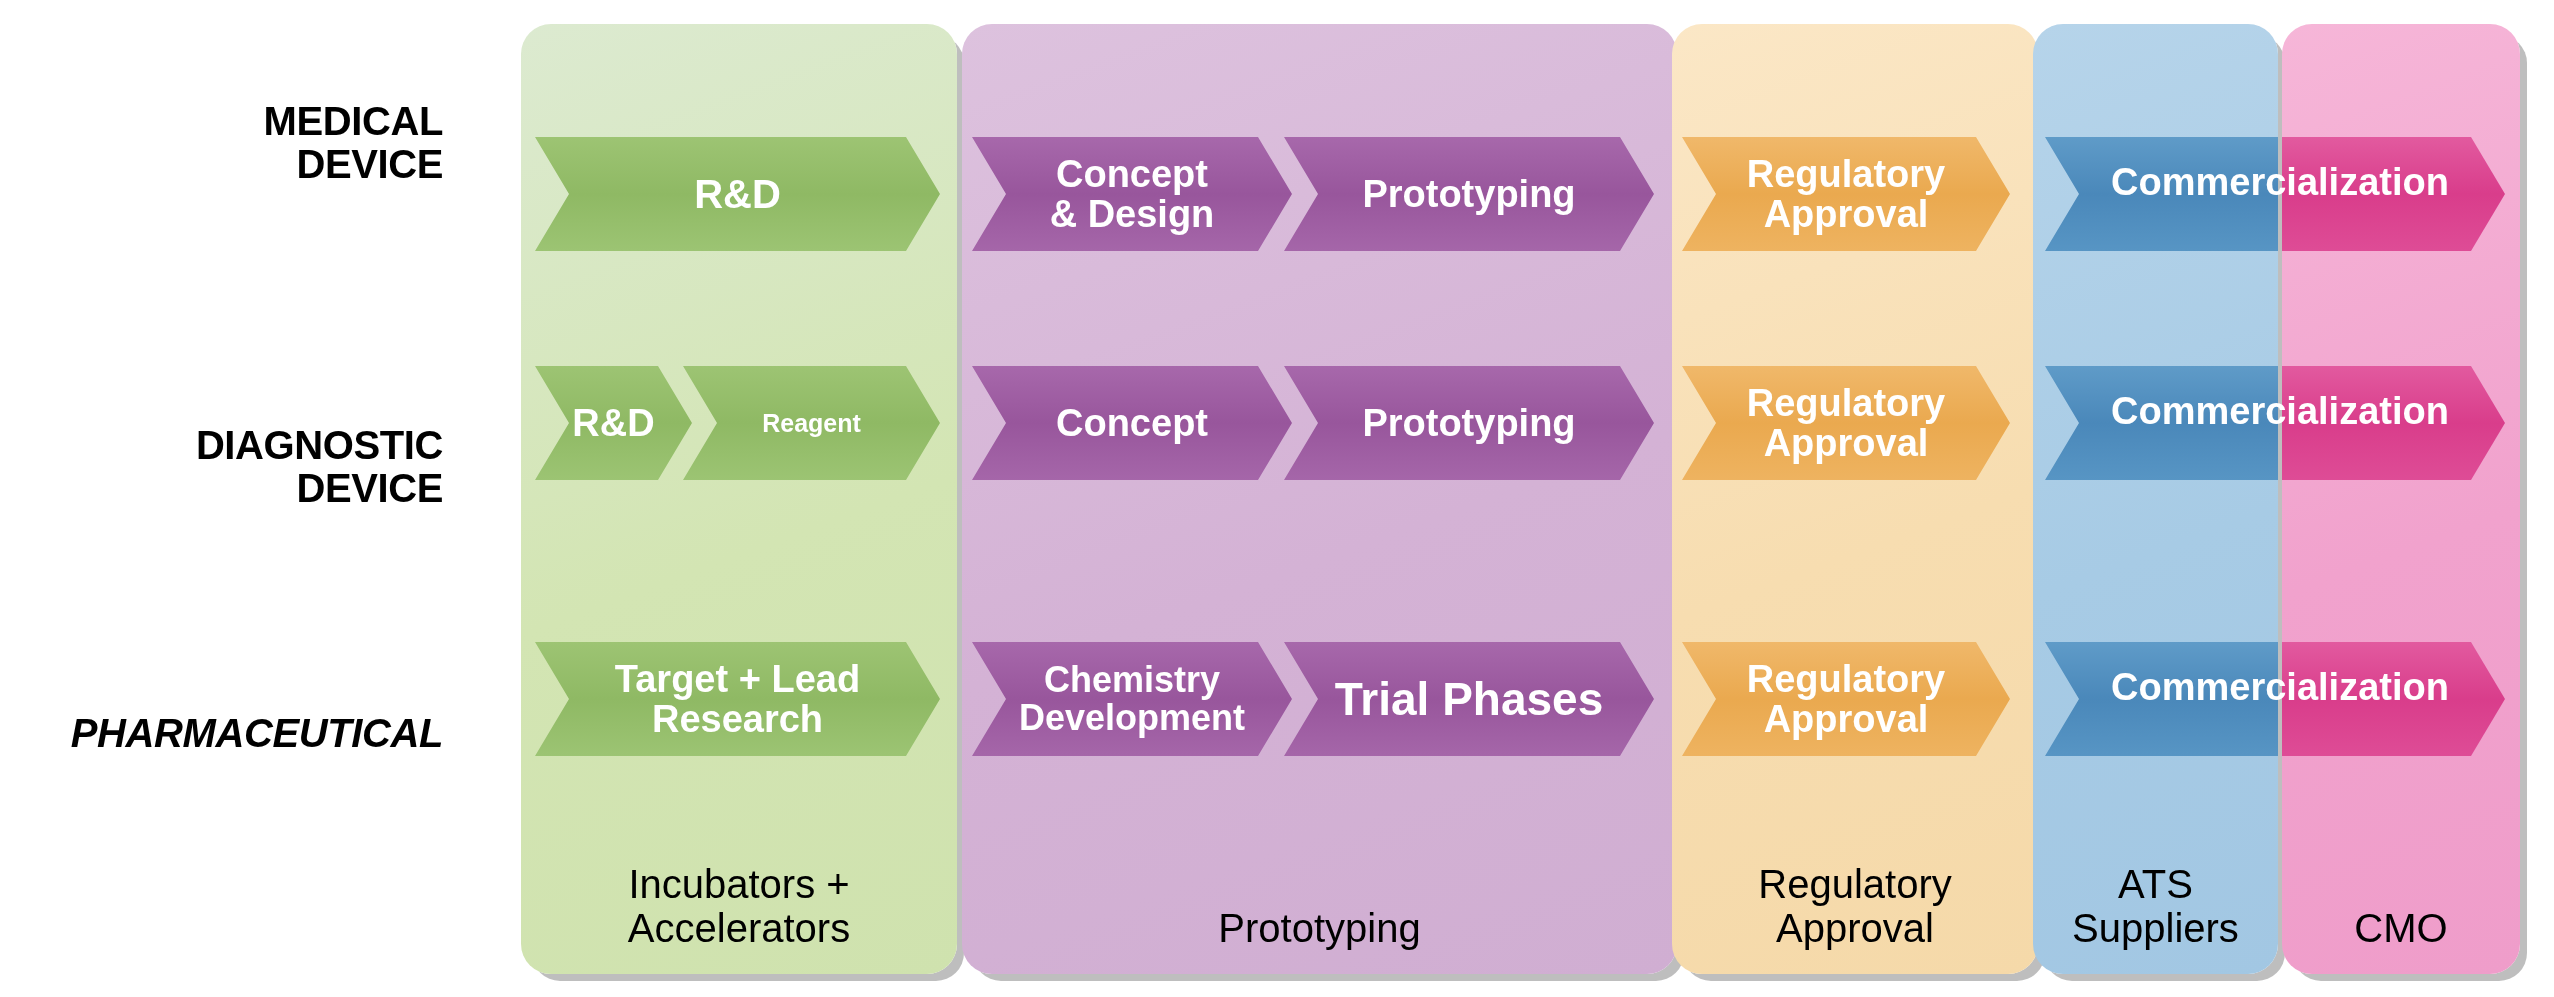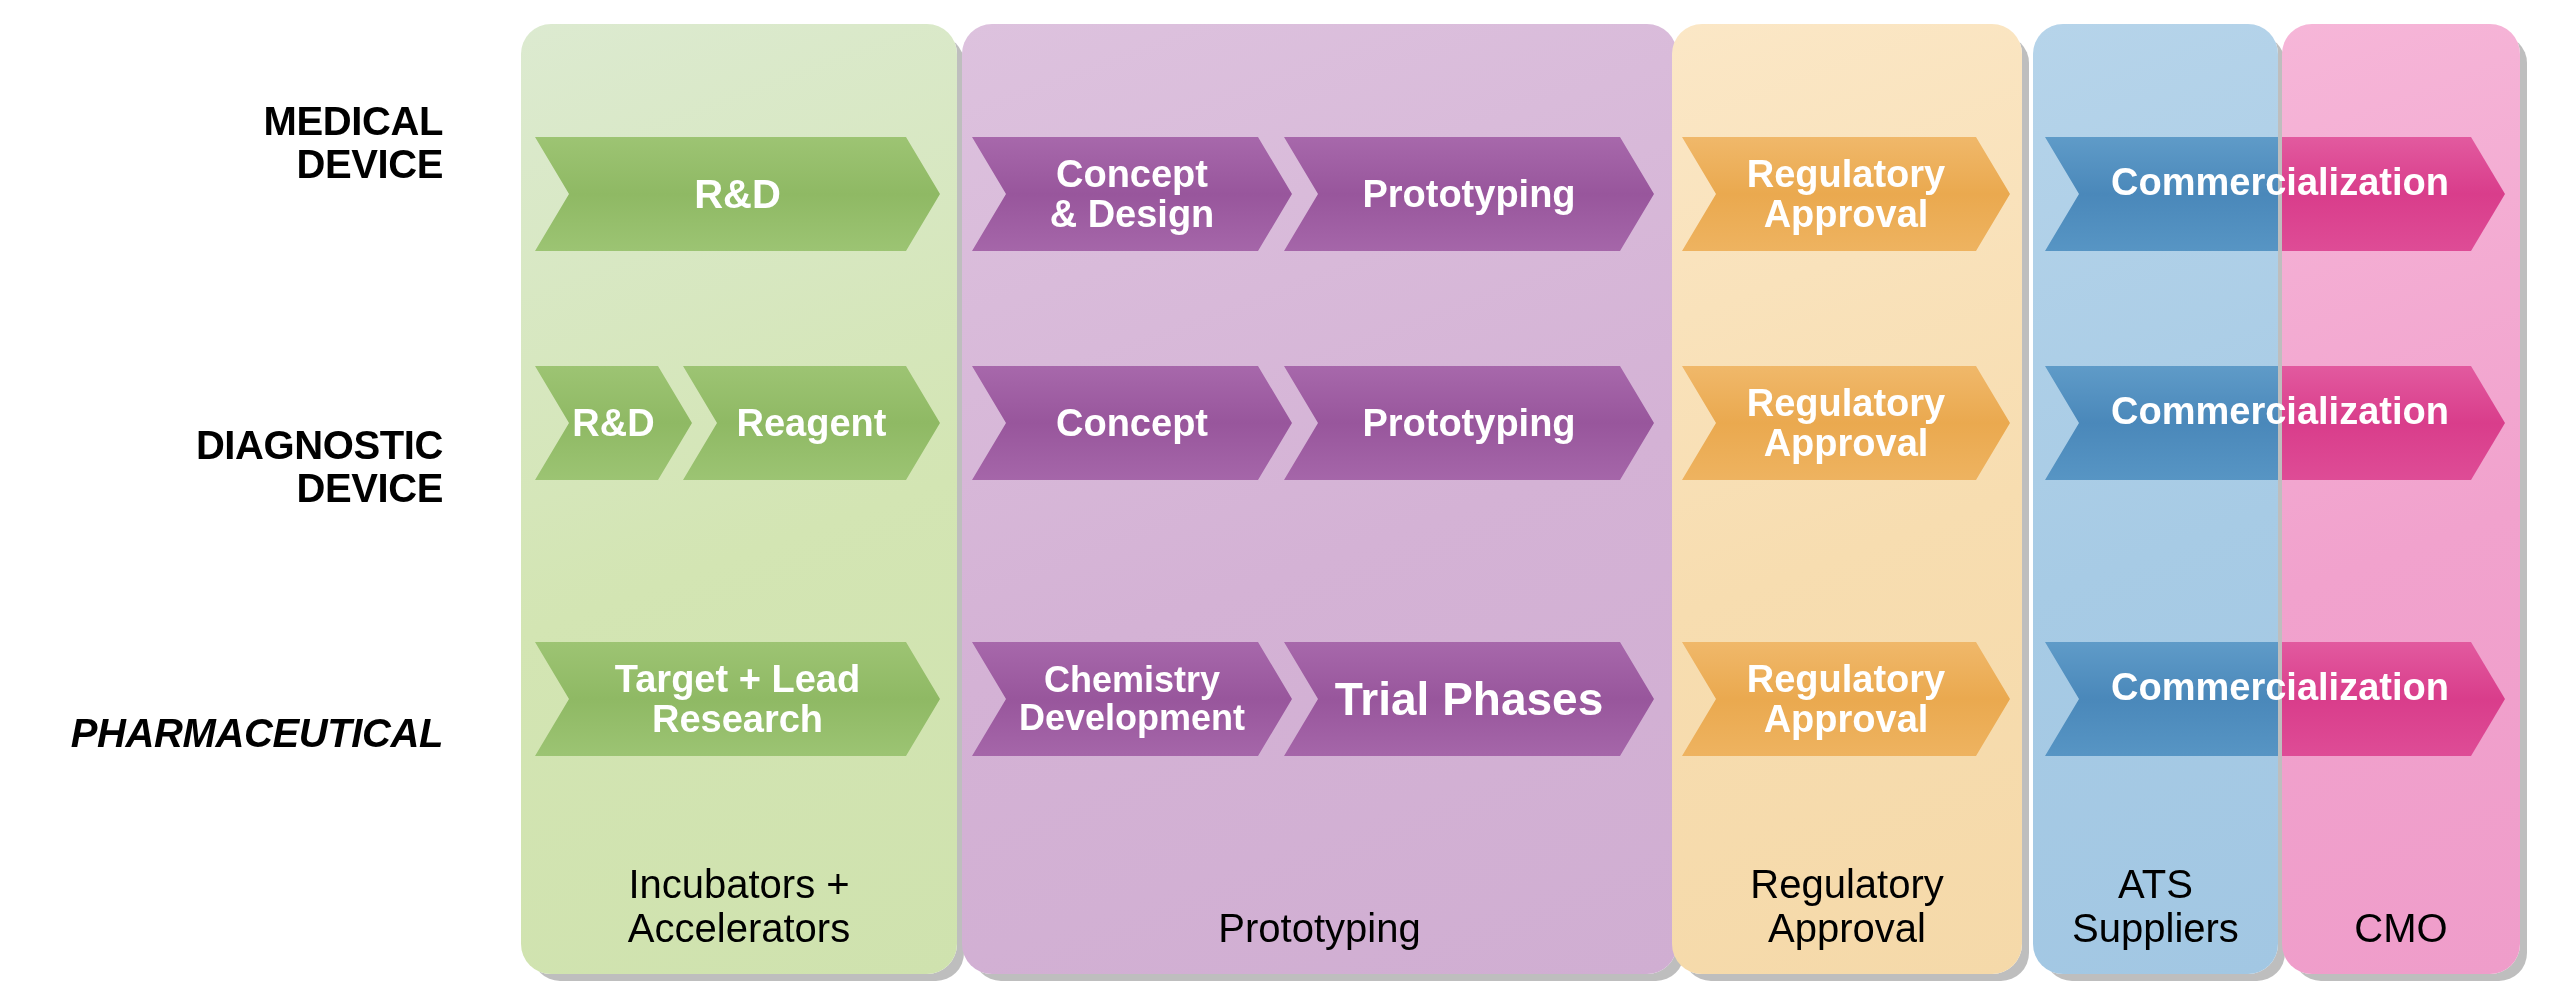--- a/index.html
+++ b/index.html
@@ -68,21 +68,21 @@
 
       <div class="chev" style="left:14px;top:113px;width:405px;height:114px;font-size:40px;
                   background:linear-gradient(180deg,#9dc473 0%,#8fb964 50%,#9cc473 100%);">
         <span>R&amp;D</span>
       </div>
 
       <div class="chev" style="left:14px;top:342px;width:157px;height:114px;font-size:38px;
                   background:linear-gradient(180deg,#9dc473 0%,#8fb964 50%,#9cc473 100%);">
         <span>R&amp;D</span>
       </div>
-      <div class="chev" style="left:162px;top:342px;width:257px;height:114px;font-size:38px;
+      <div class="chev" style="left:162px;top:342px;width:257px;height:114px;font-size:25px;
                   background:linear-gradient(180deg,#9dc473 0%,#8fb964 50%,#9cc473 100%);">
         <span>Reagent</span>
       </div>
 
       <div class="chev" style="left:14px;top:618px;width:405px;height:114px;font-size:38px;
                   background:linear-gradient(180deg,#9dc473 0%,#8fb964 50%,#9cc473 100%);">
         <span>Target + Lead
 Research</span>
       </div>
 
@@ -120,21 +120,21 @@
       </div>
       <div class="chev" style="left:322px;top:618px;width:370px;height:114px;font-size:46px;
                   background:linear-gradient(180deg,#a768ab 0%,#98569c 50%,#a566a9 100%);">
         <span>Trial Phases</span>
       </div>
 
       <div class="col-footer">Prototyping</div>
     </div>
   </div>
 
-  <div class="column" style="left:1672px;width:350px;background:linear-gradient(160deg,#fbe7c6 0%,#f7ddb0 55%,#f5d9a9 100%);">
+  <div class="column" style="left:1672px;width:350px;background:linear-gradient(160deg,#fbe7c6 0%,#f7ddb0 55%,#f5d9a9 100%);padding-left:16px;">
     <div class="col-inner">
 
       <div class="chev" style="left:10px;top:113px;width:328px;height:114px;font-size:38px;
                   background:linear-gradient(180deg,#f0b86a 0%,#eaa94f 50%,#eeb360 100%);">
         <span>Regulatory
 Approval</span>
       </div>
       <div class="chev" style="left:10px;top:342px;width:328px;height:114px;font-size:38px;
                   background:linear-gradient(180deg,#f0b86a 0%,#eaa94f 50%,#eeb360 100%);">
         <span>Regulatory

